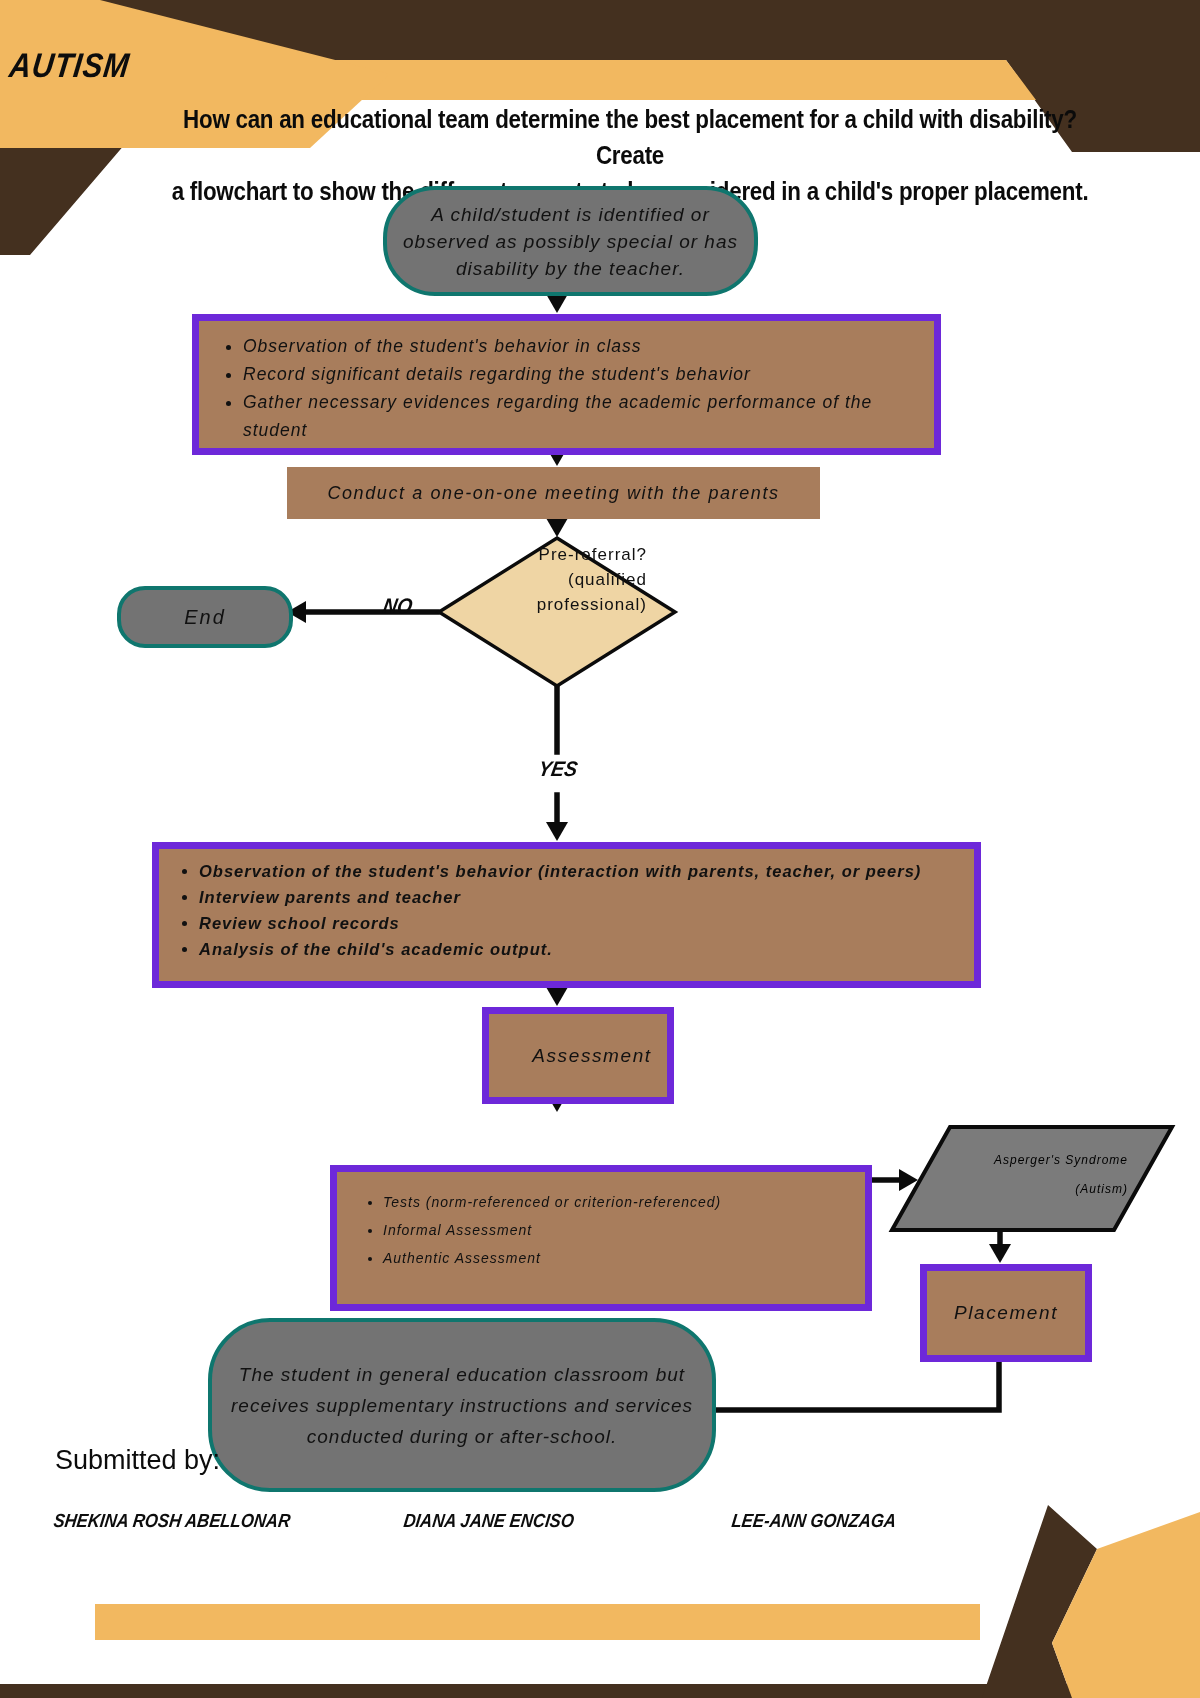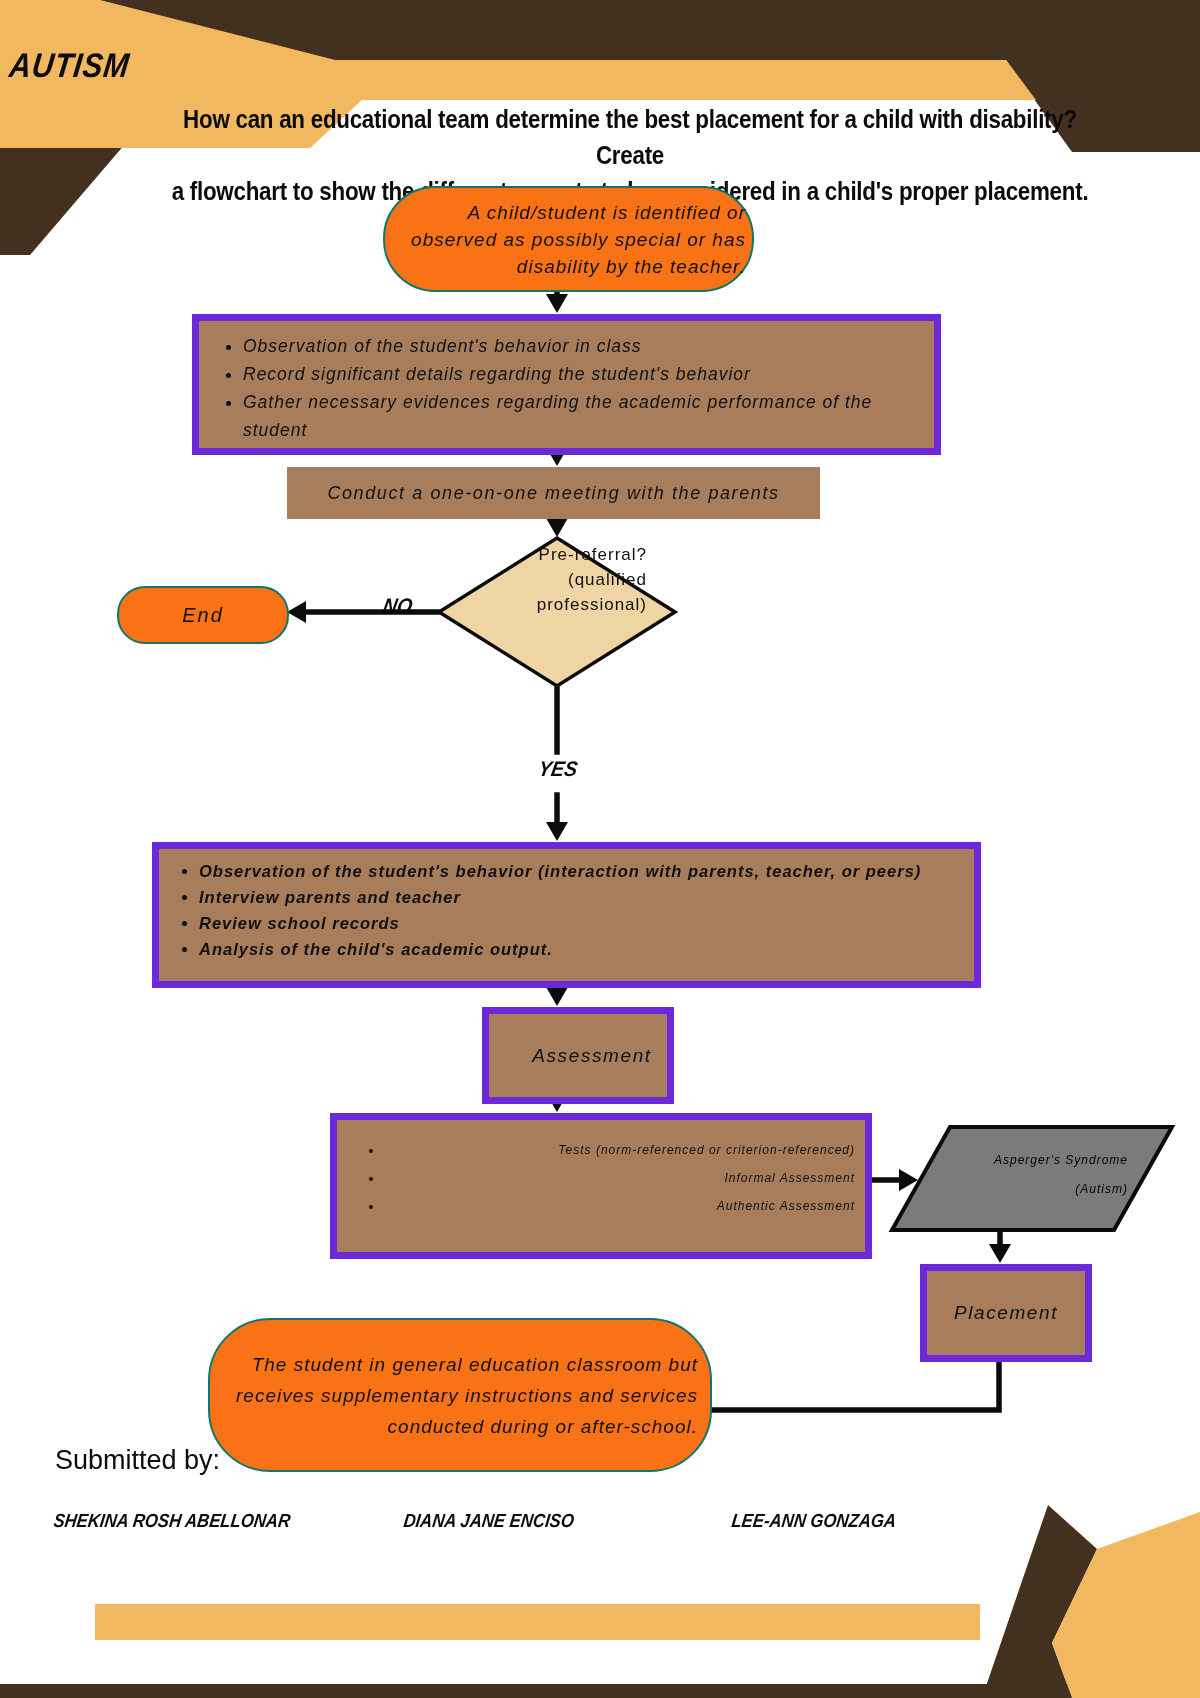--- a/index.html
+++ b/index.html
@@ -23,22 +23,22 @@
   #ftr-bar{left:0;top:1684px;width:1200px;height:14px;background:#44301F;}
   #ftr-chevron-brown{left:0;top:0;width:1200px;height:1698px;background:#44301F;
     clip-path:polygon(1048px 1505px,1097px 1549px,1052px 1643px,1072px 1698px,982px 1698px);}
   #ftr-chevron-yellow{left:0;top:0;width:1200px;height:1698px;background:#F2B860;
     clip-path:polygon(1097px 1549px,1200px 1512px,1200px 1698px,1072px 1698px,1052px 1643px);}
   
   #heading{left:70px;top:101px;width:1120px;text-align:center;font-weight:bold;
     font-size:26px;line-height:36px;letter-spacing:-.3px;transform:scaleX(.86);
     transform-origin:center top;color:#0b0b0b;}
   
-  .stadium{position:absolute;background:#f97316;border:2px solid #0f766e;
-    display:flex;align-items:center;justify-content:center;text-align:right;
+  .stadium{position:absolute;background:#737373;border:4px solid #0f766e;
+    display:flex;align-items:center;justify-content:center;text-align:center;
     font-style:italic;letter-spacing:1px;}
   .brownbox{position:absolute;background:#A87D5C;font-style:italic;letter-spacing:1px;}
   .bordered{border:7px solid #6d28d9;}
   #start-node{left:383px;top:186px;width:355px;height:102px;border-radius:52px;
     font-size:19px;line-height:27px;padding:0 6px;}
   #obs-box{left:192px;top:314px;width:735px;height:127px;font-size:17.5px;}
   #obs-box ul{margin:0;padding:11px 14px 0 44px;}
   #obs-box li{line-height:28px;}
   #meeting-box{left:287px;top:467px;width:533px;height:52px;display:flex;
     align-items:center;justify-content:center;font-size:18px;letter-spacing:1.6px;}
@@ -47,29 +47,29 @@
   #end-node{left:117px;top:586px;width:168px;height:54px;border-radius:28px;font-size:20px;letter-spacing:2px;}
   .flow-label{position:absolute;font-weight:bold;font-style:italic;font-size:21px;
     transform:skewX(-10deg) scaleX(.92);color:#0b0b0b;}
   #no-label{left:382px;top:594px;}
   #yes-label{left:537px;top:757px;}
   #eval-box{left:152px;top:842px;width:815px;height:132px;font-size:16.5px;}
   #eval-box ul{margin:0;padding:9px 10px 0 40px;font-weight:bold;}
   #eval-box li{line-height:26px;}
   #assessment-node{left:482px;top:1007px;width:150px;height:83px;display:flex;
     align-items:center;justify-content:center;font-size:19px;letter-spacing:1.6px;padding-left:28px;}
-  #tests-box{left:330px;top:1113px;width:528px;height:132px;font-size:12px;text-align:right;}
+  #tests-box{left:330px;top:1165px;width:528px;height:132px;font-size:14px;}
   #tests-box ul{margin:0;padding:16px 10px 0 46px;}
   #tests-box li{line-height:28px;}
   #diagnosis-text{left:938px;top:1146px;width:190px;text-align:right;color:#000000;
     font-style:italic;font-size:12px;line-height:29px;letter-spacing:1px;}
   #placement-node{left:920px;top:1264px;width:158px;height:84px;display:flex;
     align-items:center;justify-content:center;font-size:19px;letter-spacing:1.6px;}
   #outcome-node{left:208px;top:1318px;width:476px;height:150px;border-radius:62px;
-    font-size:19px;line-height:31px;padding:0 12px;}
+    font-size:19px;line-height:31px;padding:8px 12px;}
   
   #shapes{position:absolute;left:0;top:0;pointer-events:none;}
   
   #submitted-label{left:55px;top:1445px;font-size:27px;color:#0b0b0b;}
   .name{position:absolute;top:1510px;font-weight:bold;font-style:italic;font-size:19px;
     transform:scaleX(.88) skewX(-8deg);transform-origin:left top;color:#0d0d0d;}
   #name-0{left:55px;} #name-1{left:405px;} #name-2{left:733px;}
 </style>
 </head>
 <body>

